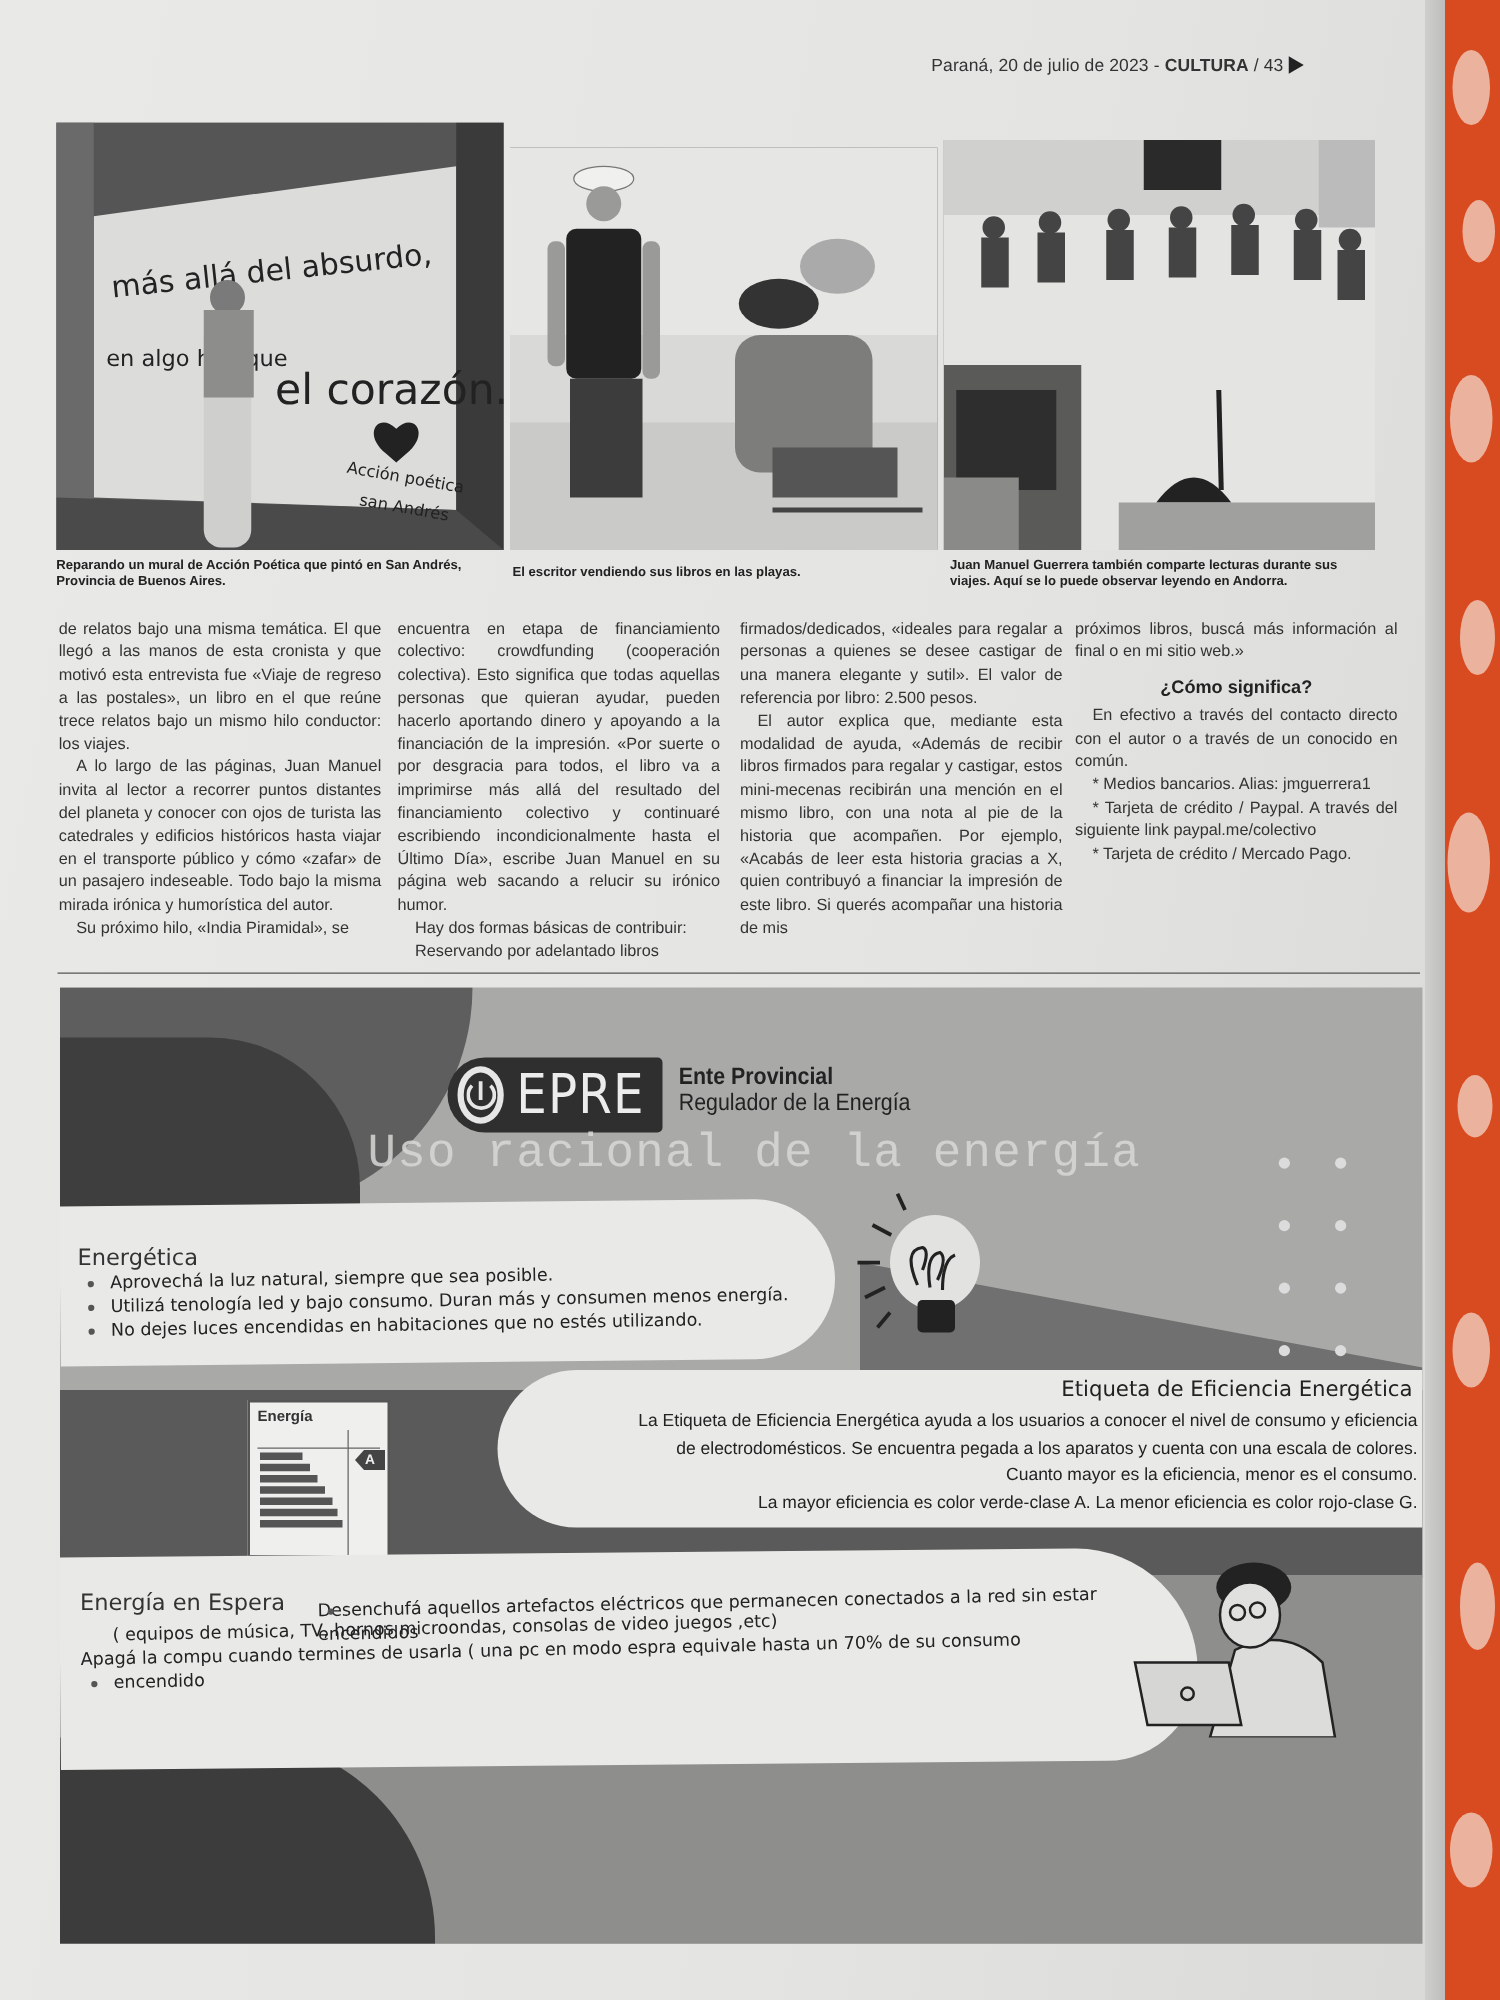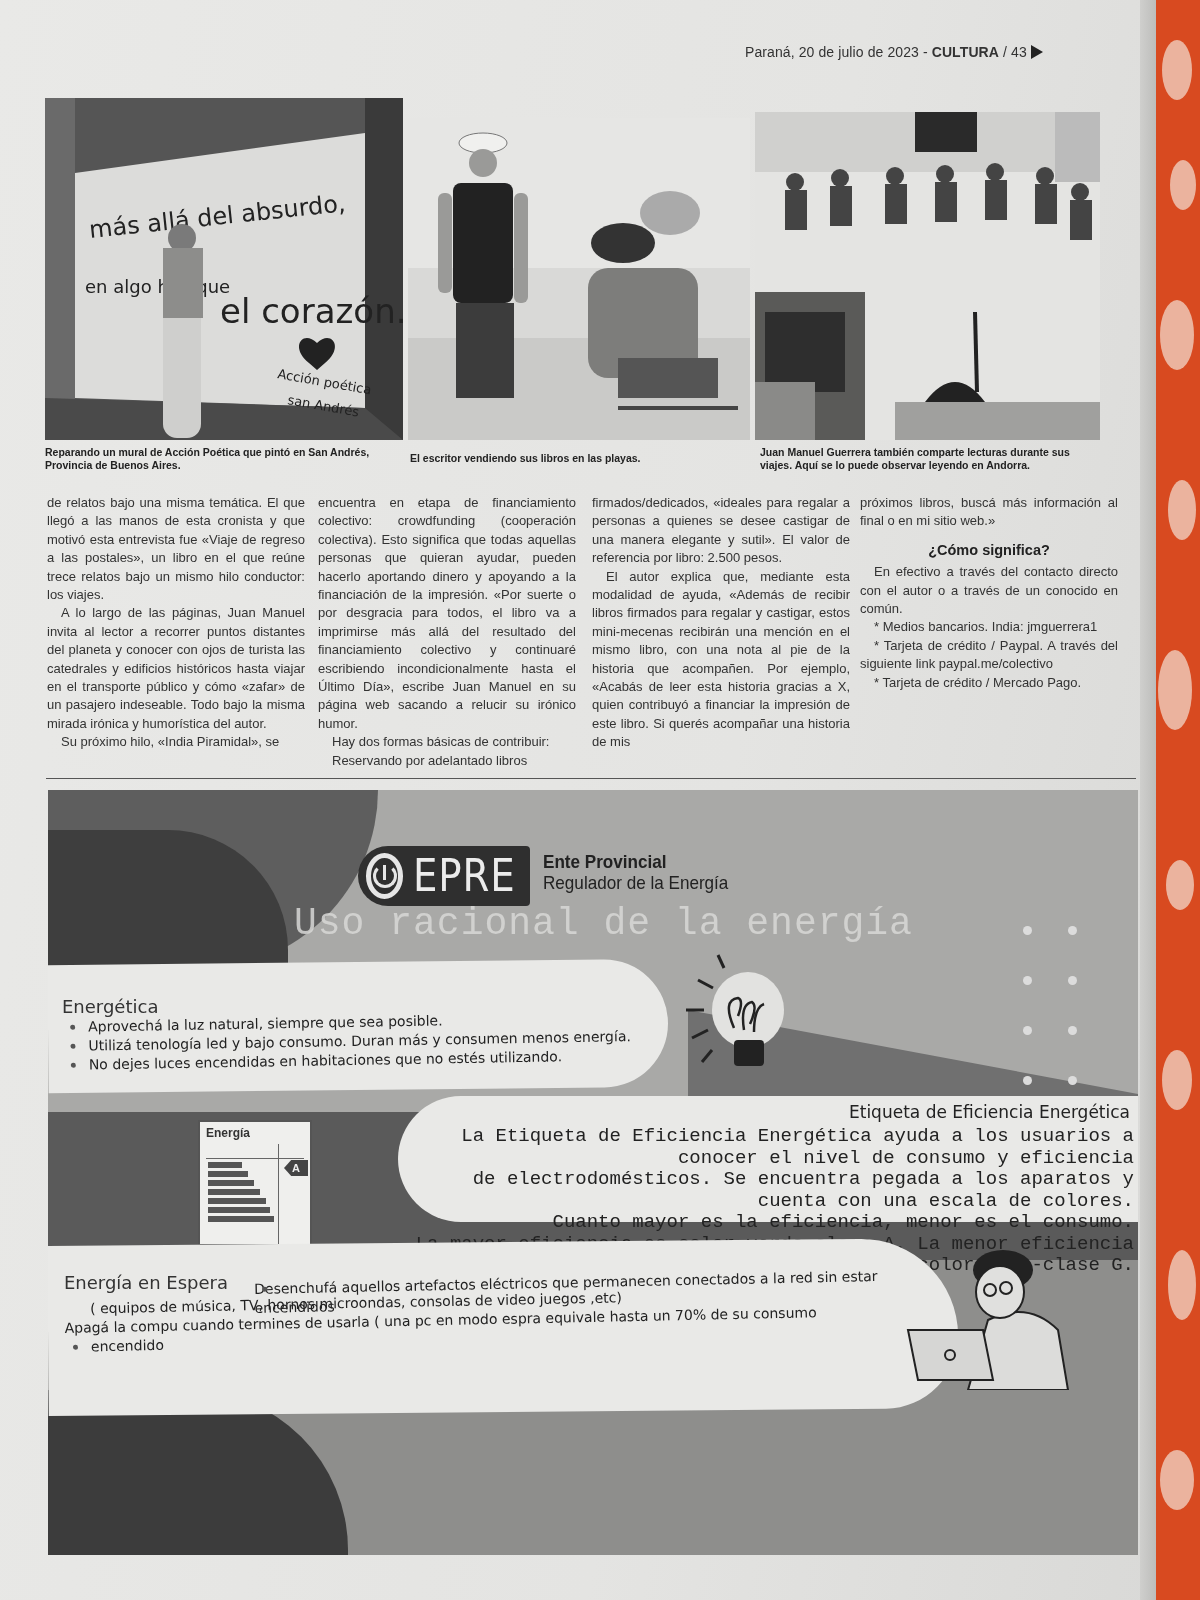--- a/index.html
+++ b/index.html
@@ -105,21 +105,21 @@
     font-family: "DejaVu Sans", sans-serif;
   }
   .bullets { position:absolute; list-style:none; font-size: 14px; line-height: 19px; color:#222; font-family:"DejaVu Sans", sans-serif; }
   .bullets li { position:relative; padding-left: 26px; }
   .bullets li.dot::before {
     content:""; position:absolute; left: 8px; top: 7px; width:5px; height:5px;
     border-radius:50%; background:#555;
   }
   .bullets li.nodot { padding-left: 0; }
   .eti-title { position:absolute; font-size: 17px; color:#222; font-family:"DejaVu Sans", sans-serif; }
-  .eti-text { position:absolute; font-size: 19px; line-height: 21.5px; color:#222; text-align:right; font-family:Liberation Mono, monospace; }
+  .eti-text { position:absolute; font-size: 14px; line-height: 21.5px; color:#222; text-align:right; font-family:Liberation Sans, sans-serif; }
   .label-card {
     position:absolute; left: 150px; top: 330px; width: 114px; height: 126px;
     background:#efefed; border: 2px solid #555; padding: 4px 6px;
   }
   .label-card .ttl { font-size: 12px; font-weight:bold; color:#333; border-bottom:1px solid #666; padding-bottom:18px; }
   .label-card .bars { position:absolute; left: 8px; top: 40px; }
   .label-card .bars div { height: 6px; background:#555; margin-bottom: 3px; }
   .label-card .divider { position:absolute; left: 78px; top: 22px; width:1px; height: 100px; background:#666; }
   .label-card .cls {
     position:absolute; left: 84px; top: 38px; width: 24px; height: 16px; background:#444;
@@ -232,21 +232,21 @@
   <p class="ind">Reservando por adelantado libros</p>
 </div>
 <div class="col" style="left:592px;">
   <p>firmados/dedicados, «ideales para regalar a personas a quienes se desee castigar de una manera elegante y sutil». El valor de referencia por libro: 2.500 pesos.</p>
   <p class="ind">El autor explica que, mediante esta modalidad de ayuda, «Además de recibir libros firmados para regalar y castigar, estos mini-mecenas recibirán una mención en el mismo libro, con una nota al pie de la historia que acompañen. Por ejemplo, «Acabás de leer esta historia gracias a X, quien contribuyó a financiar la impresión de este libro. Si querés acompañar una historia de mis</p>
 </div>
 <div class="col" style="left:860px;">
   <p>próximos libros, buscá más información al final o en mi sitio web.»</p>
   <h3>¿Cómo significa?</h3>
   <p class="ind">En efectivo a través del contacto directo con el autor o a través de un conocido en común.</p>
-  <p class="ind">* Medios bancarios. India: jmguerrera1</p>
+  <p class="ind">* Medios bancarios. Alias: jmguerrera1</p>
   <p class="ind">* Tarjeta de crédito / Paypal. A través del siguiente link paypal.me/colectivo</p>
   <p class="ind">* Tarjeta de crédito / Mercado Pago.</p>
 </div>
 <div class="rule"></div>
 
 <div class="ad">
 
   <div class="shape" style="left:0;top:0;width:330px;height:180px;background:#5e5e5e;border-radius:0 0 180px 0;"></div>
   <div class="shape" style="left:0;top:40px;width:240px;height:160px;background:#3e3e3e;border-radius:0 120px 0 0;"></div>
   <div class="shape" style="left:640px;top:220px;width:450px;height:140px;background:#707070;clip-path:polygon(0 0,100% 60%,100% 100%,0 100%);"></div>

